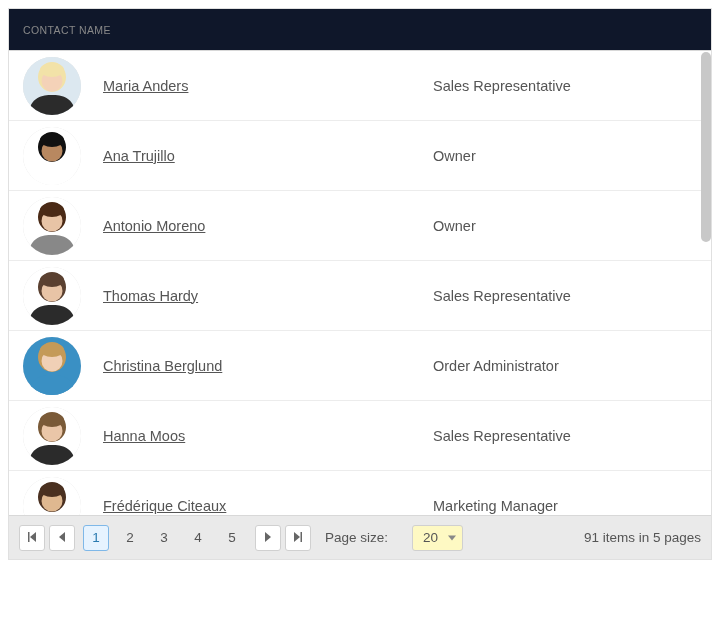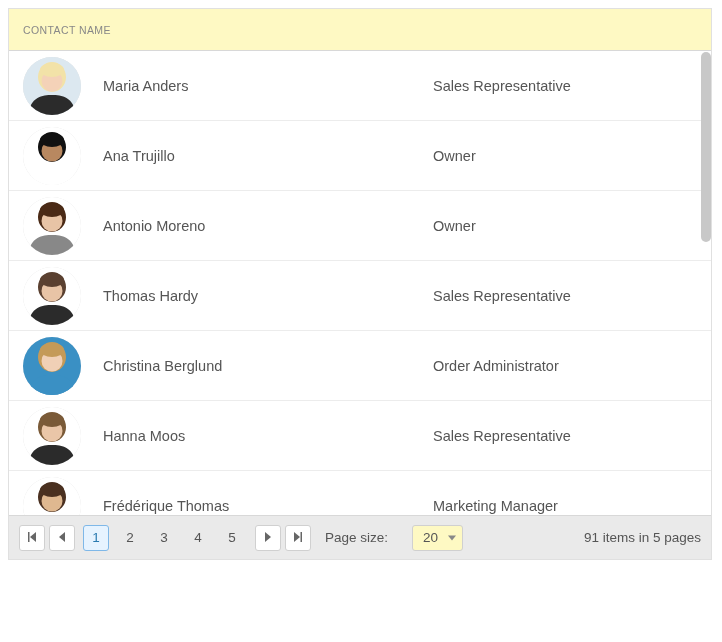--- a/index.html
+++ b/index.html
@@ -13,21 +13,21 @@
     position: relative;
   }
   .grid {
     border: 1px solid #e0e0e0;
     margin: 8px;
     width: 704px;
     background: #fff;
   }
   .grid-header {
     display: flex;
-    background: #fef9c3;
+    background: #0f172a;
     border-bottom: 1px solid #d8d8d8;
     height: 42px;
     align-items: center;
   }
   .grid-header .col {
     font-size: 10.5px;
     letter-spacing: 0.4px;
     color: #888;
     text-transform: uppercase;
     padding: 0 14px;
@@ -80,20 +80,21 @@
     margin-right: 22px;
     flex-shrink: 0;
     background: #ddd;
     overflow: hidden;
     position: relative;
   }
   .avatar svg { width: 100%; height: 100%; display: block; }
   .name-text {
     font-size: 14.5px;
     color: #555;
+    text-decoration: underline;
   }
   .pager {
     display: flex;
     align-items: center;
     background: #eaeaea;
     border-top: 1px solid #d8d8d8;
     height: 44px;
     padding: 0 10px;
     font-size: 13.5px;
     color: #555;
@@ -248,21 +249,21 @@
     <div class="cell-name">
       <div class="avatar">
             <svg viewBox="0 0 58 58">
     <rect width="58" height="58" fill="#ffffff"></rect>
     <ellipse cx="29" cy="20" rx="14" ry="15" fill="#4a3020"></ellipse>
     <circle cx="29" cy="24" r="10.5" fill="#dfb890"></circle>
     <path d="M6 58 C6 40 20 38 29 38 C38 38 52 40 52 58 Z" fill="#e8e8e8"></path>
     <ellipse cx="29" cy="13" rx="12" ry="7" fill="#4a3020"></ellipse>
   </svg>
           </div>
-      <span class="name-text">Frédérique Thomas</span>
+      <span class="name-text">Frédérique Citeaux</span>
     </div>
     <div class="cell-title">Marketing Manager</div>
   </div>
     </div>
 
   <div class="pager">
     <div class="pager-btn">
       <span>
         <svg viewBox="0 0 10 10">
             <path d="M1 0h1.5v10H1z"></path>

